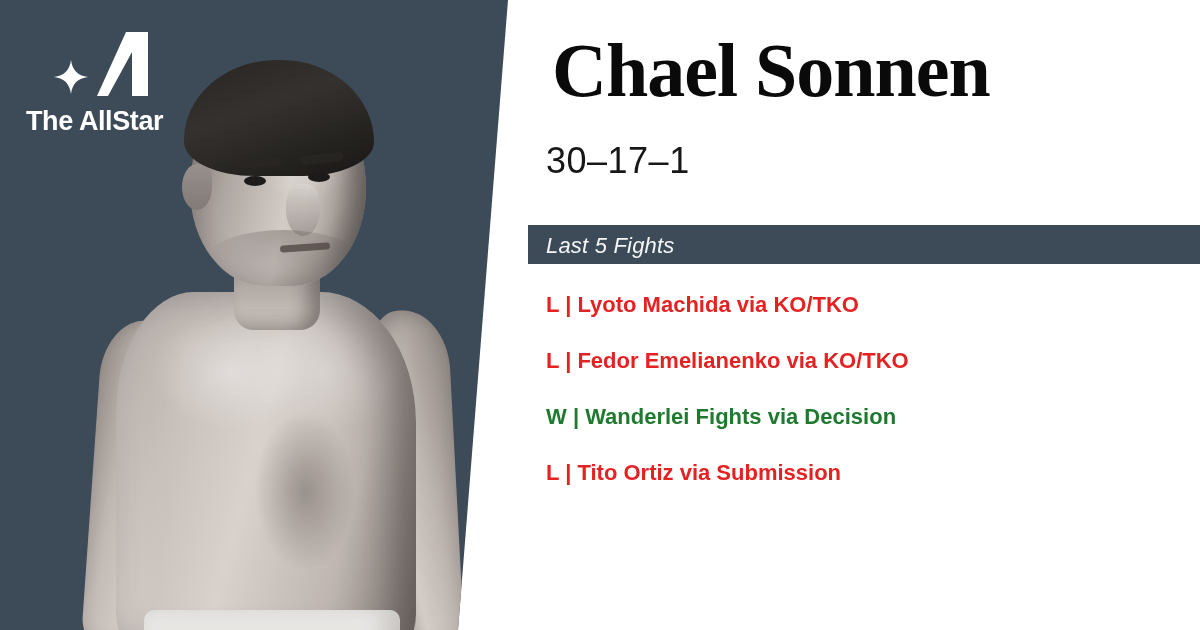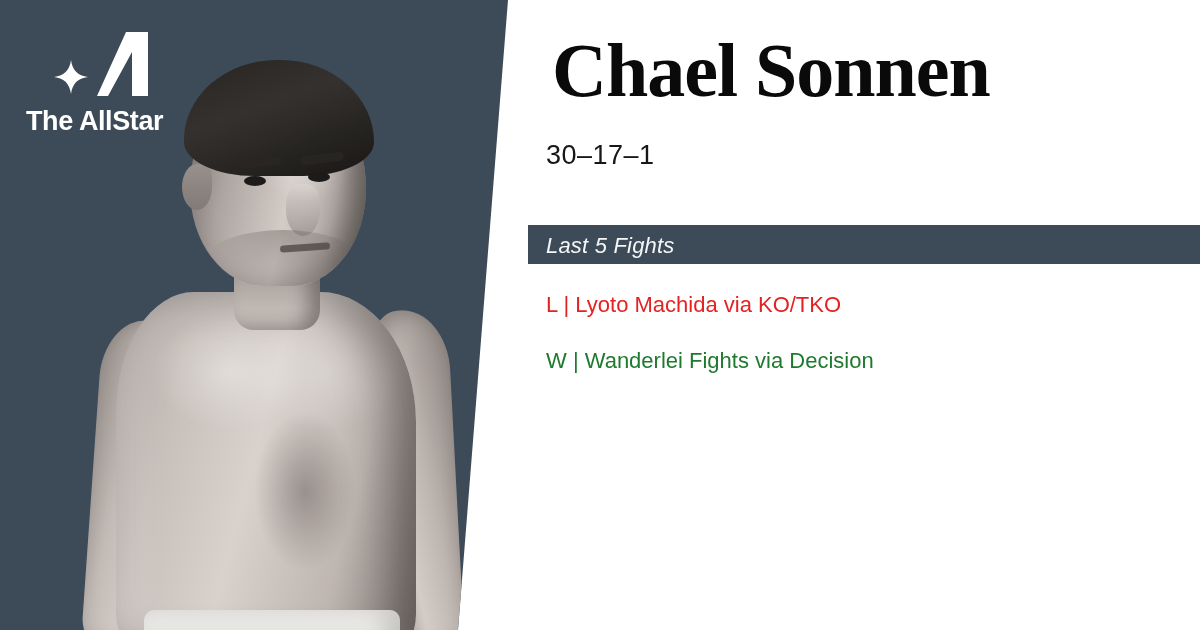--- a/index.html
+++ b/index.html
@@ -233,21 +233,21 @@
     font-size: 76px;
     line-height: 1;
     color: #0a0a0a;
     letter-spacing: -1px;
     white-space: nowrap;
   }
   .fighter-record {
     position: absolute;
     left: 18px;
     top: 140px;
-    font-size: 27px;
+    font-size: 36px;
     font-weight: 500;
     color: #171717;
     letter-spacing: .5px;
   }
   .section-bar {
     position: absolute;
     left: 0;
     top: 225px;
     width: 672px;
     height: 39px;
@@ -260,20 +260,21 @@
     top: 8px;
     font-size: 22px;
     color: #f4f6f7;
     letter-spacing: .2px;
   }
   .fight-list {
     position: absolute;
     left: 18px;
     top: 294px;
     width: 640px;
+    font-weight: bold;
   }
   .fight-row {
     height: 56px;
     font-size: 22px;
     line-height: 1;
     white-space: nowrap;
   }
   .fight-row.win  { color: #1e7a2e; }
   .fight-row.loss { color: #e52222; }
   .fight-text { display: inline; }
@@ -324,19 +325,25 @@
     <div class="fighter-record">30–17–1</div>
 
     <div class="section-bar">
       <div class="section-bar-label">Last 5 Fights</div>
     </div>
 
     <div class="fight-list">
       <div class="fight-row loss">
         <span class="fight-text">L | Lyoto Machida via KO/TKO</span>
       </div>
+      <div class="fight-row loss">
+        <span class="fight-text">L | Fedor Emelianenko via KO/TKO</span>
+      </div>
       <div class="fight-row win">
         <span class="fight-text">W | Wanderlei Fights via Decision</span>
       </div>
+      <div class="fight-row loss">
+        <span class="fight-text">L | Tito Ortiz via Submission</span>
+      </div>
     </div>
 
   </div>
 </div>
 
 </body></html>

